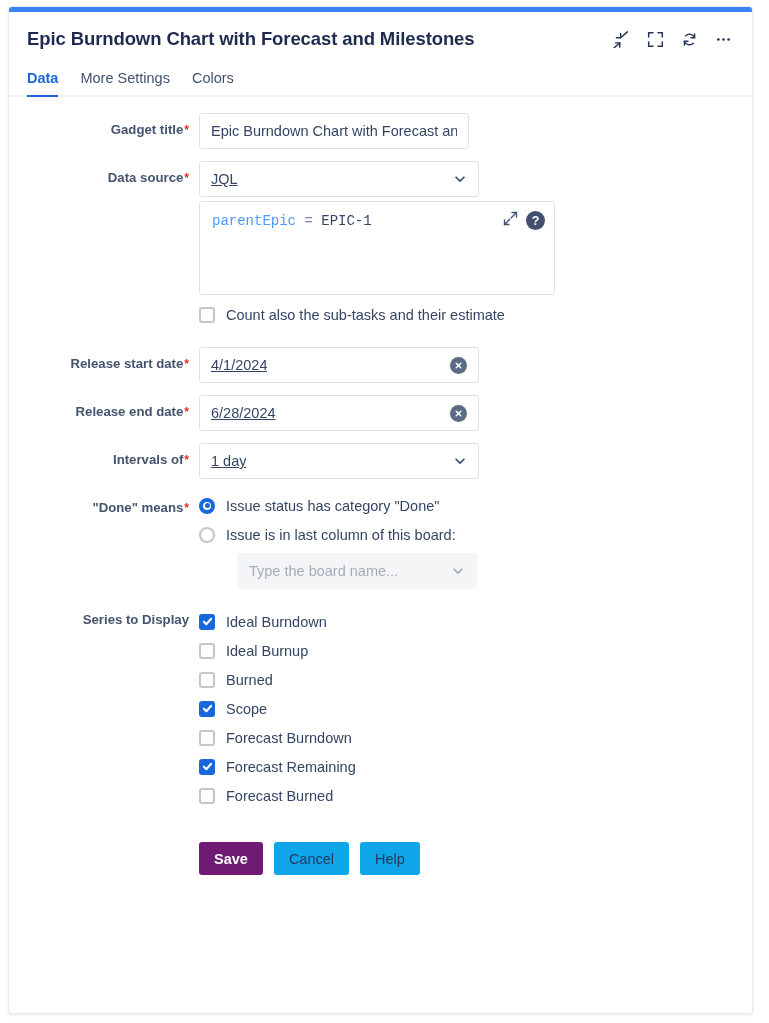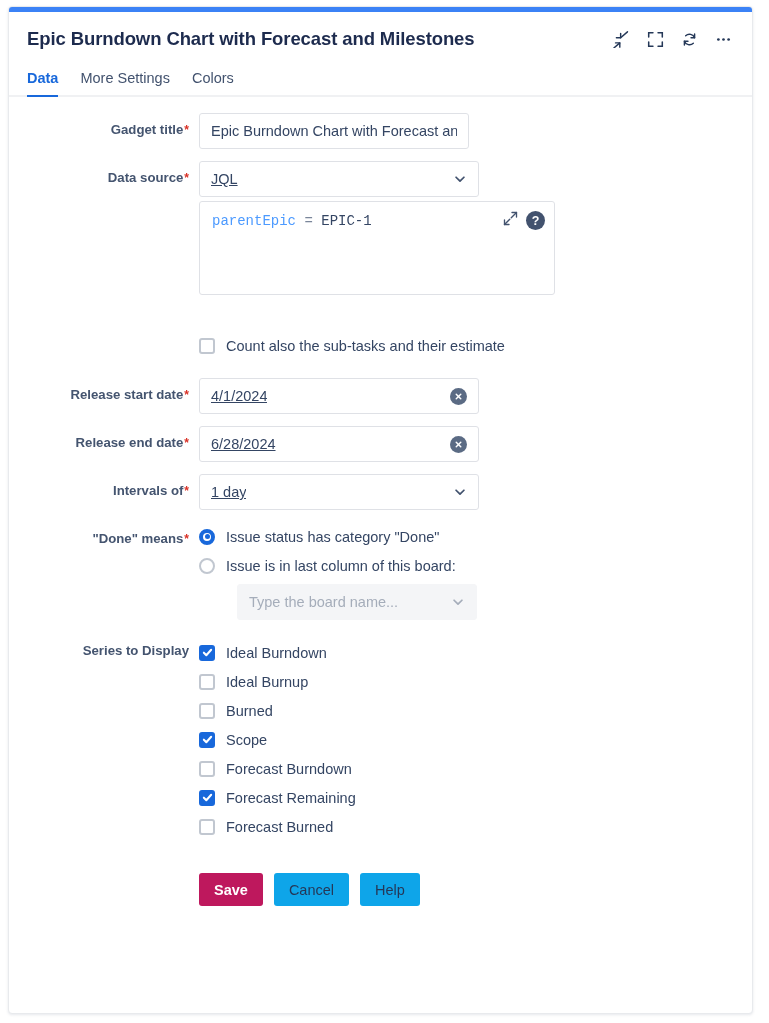--- a/index.html
+++ b/index.html
@@ -121,21 +121,21 @@
   .disabled-sel {
     background: #f4f5f7; border-color: #f4f5f7; color: #a5adba;
     width: 240px; margin-left: 38px; margin-top: 4px;
   }
   .btns { display: flex; gap: 11px; padding-left: 0; margin-top: 20px; }
   .btn {
     height: 33px; padding: 0 15px; border-radius: 3px; border: none;
     font-size: 14.5px; font-family: "Liberation Sans", sans-serif;
     display: flex; align-items: center; cursor: pointer;
   }
-  .btn-pri { background: #be185d; color: #fff; font-weight: 600; }
+  .btn-pri { background: #701a75; color: #fff; font-weight: 600; }
   .btn-sec { background: #0ea5e9; color: #253858; }
 </style>
 </head>
 <body>
 
 <div class="card">
   <div class="topbar"></div>
 
   <div class="hdr">
     <div class="hdr-title">Epic Burndown Chart with Forecast and Milestones</div>
@@ -213,21 +213,21 @@
                 <path d="M12 2 L18 2 L18 8"></path>
                   <path d="M18 2 L11 9"></path>
                 <path d="M8 18 L2 18 L2 12"></path>
                   <path d="M2 18 L9 11"></path>
               </svg>
             </span>
             <span class="help-circ">?</span>
           </span>
         </div>
 
-        <div class="cbrow" style="margin-top:36px">
+        <div class="cbrow" style="margin-top:5px">
           <span class="cb">
             
           </span>
           <span class="cbtxt">Count also the sub-tasks and their estimate</span>
         </div>
       </div>
     </div>
 
     <div class="row" style="margin-top:18px">
       <div class="lbl"><span>Release start date</span><span class="req">*</span></div>

